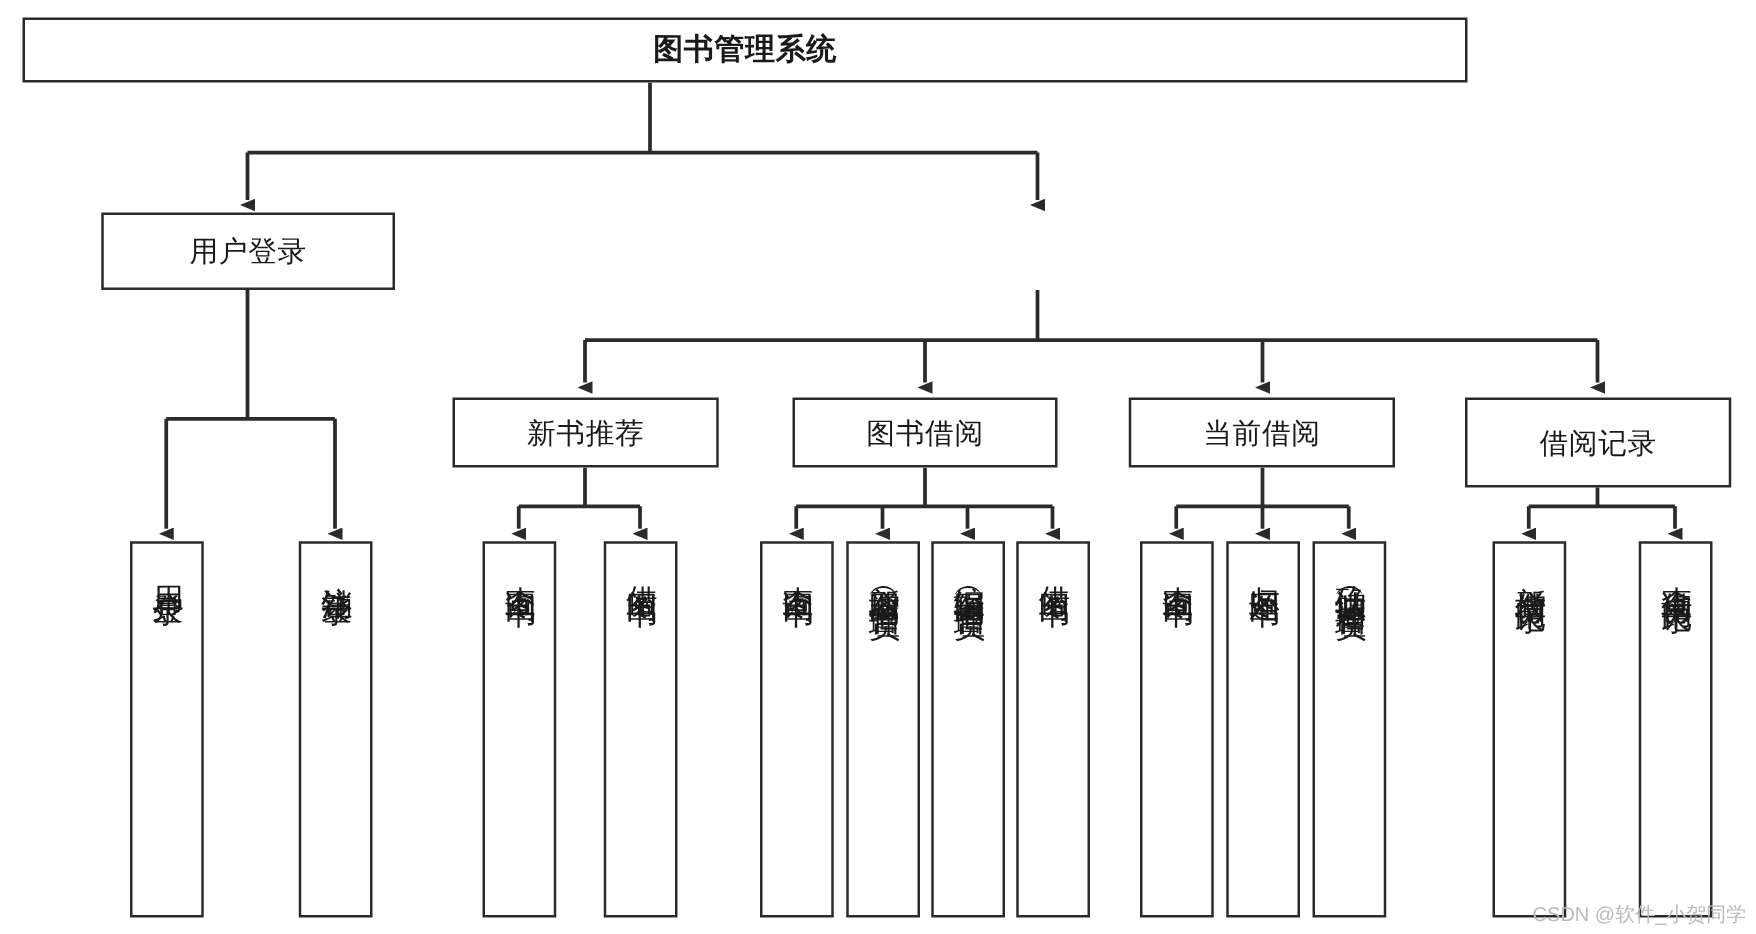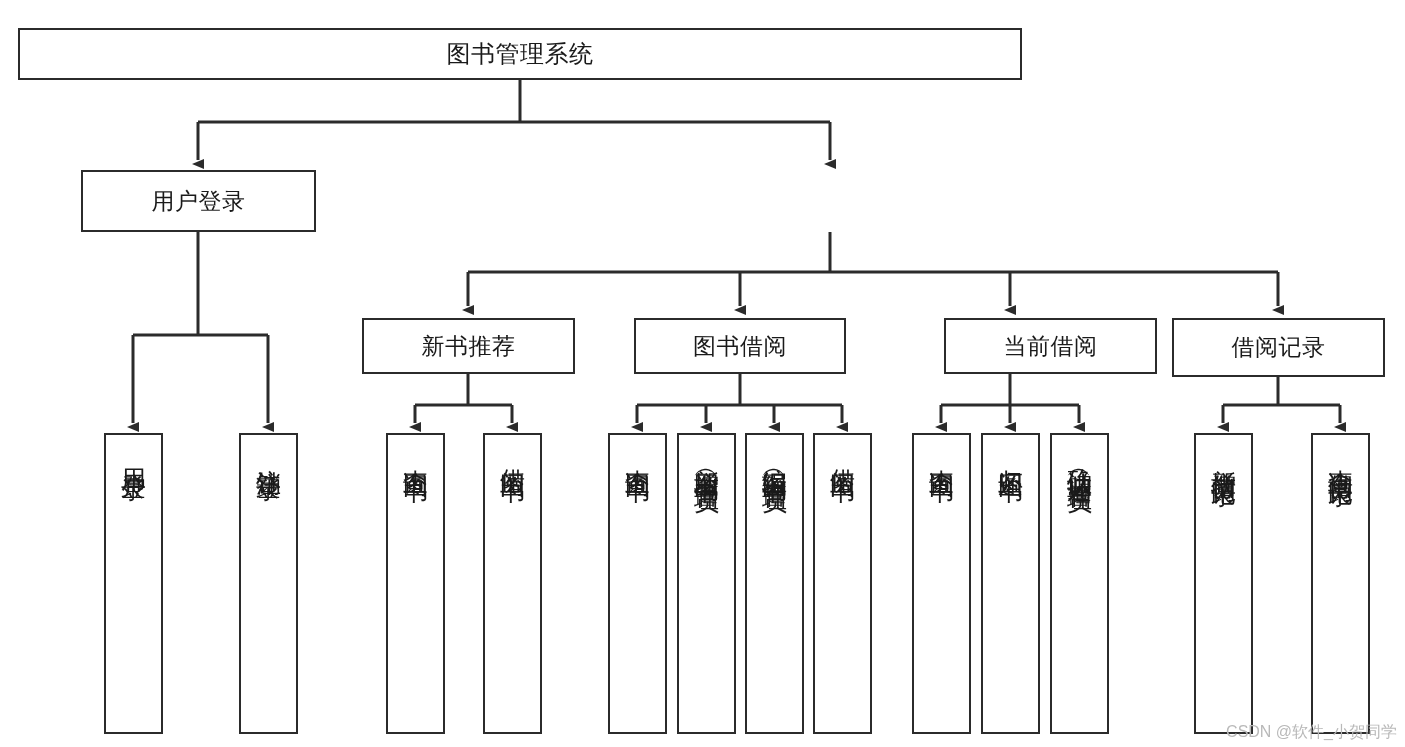--- a/index.html
+++ b/index.html
@@ -124,38 +124,38 @@
       <path d="M1010,405 L1010,423" marker-end="url(#arr)"></path>
       <path d="M1079,405 L1079,423" marker-end="url(#arr)"></path>
 
       <path d="M1278,374 L1278,405"></path>
       <path d="M1223,405 L1340,405"></path>
       <path d="M1223,405 L1223,423" marker-end="url(#arr)"></path>
       <path d="M1340,405 L1340,423" marker-end="url(#arr)"></path>
     </g>
   </svg>
 
-  <div class="node horiz root" style="left:18px; top:28px; width:1004px; height:52px;">
+  <div class="node horiz root" style="left:18px; top:14px; width:1156px; height:52px;font-weight:bold;">
     <span class="node-label">图书管理系统</span>
   </div>
 
   <div class="node horiz" style="left:81px; top:170px; width:235px; height:62px;">
     <span class="node-label">用户登录</span>
   </div>
 
   <div class="node horiz" style="left:634px; top:318px; width:212px; height:56px;">
     <span class="node-label">图书借阅</span>
   </div>
   <div class="node horiz" style="left:362px; top:318px; width:213px; height:56px;">
     <span class="node-label">新书推荐</span>
   </div>
-  <div class="node horiz" style="left:903px; top:318px; width:213px; height:56px;margin-left:41px;">
+  <div class="node horiz" style="left:903px; top:318px; width:213px; height:56px;">
     <span class="node-label">当前借阅</span>
   </div>
-  <div class="node horiz" style="left:1172px; top:318px; width:213px; height:59px;">
+  <div class="node horiz" style="left:1172px; top:318px; width:213px; height:72px;">
     <span class="node-label">借阅记录</span>
   </div>
 
   <div class="node vert" style="left:104px; top:433px; width:59px; height:301px;">
     <span class="node-label">用户登录</span>
   </div>
   <div class="node vert" style="left:239px; top:433px; width:59px; height:301px;">
     <span class="node-label">注销登录</span>
   </div>
 

